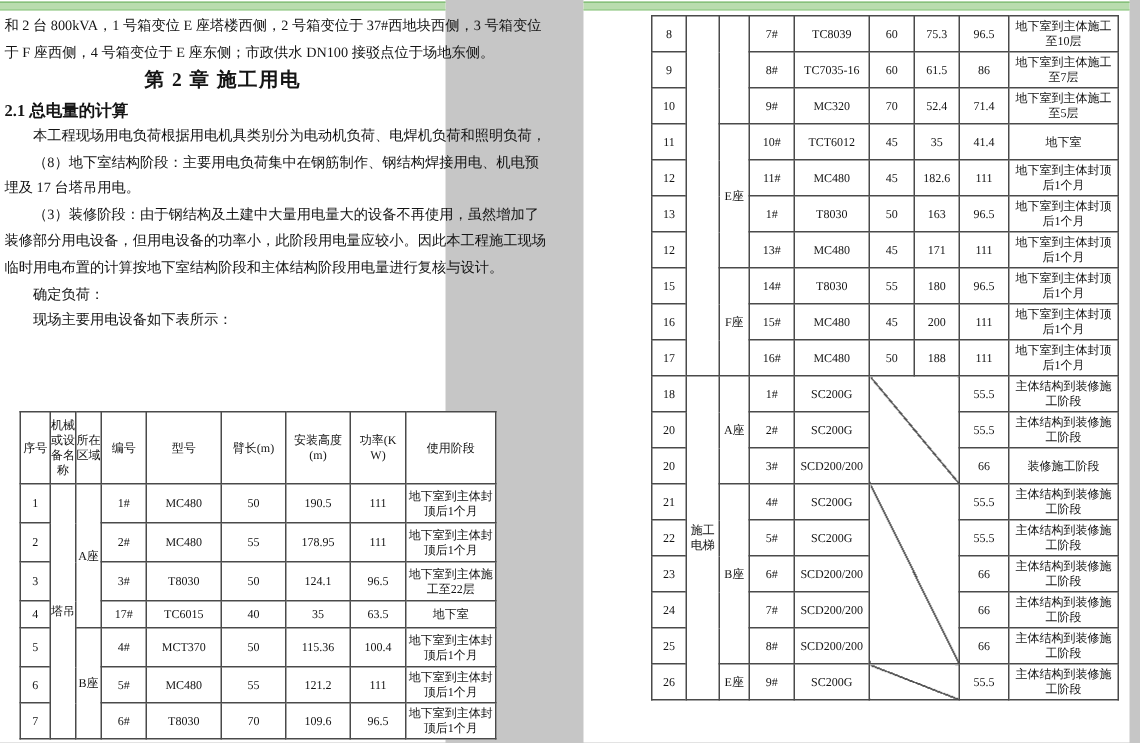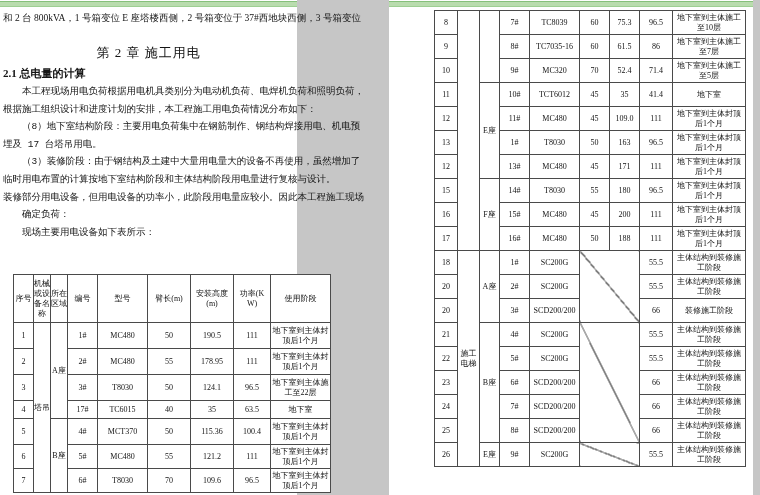--- a/index.html
+++ b/index.html
@@ -5,23 +5,23 @@
   html,body{margin:0;padding:0;}
   body{width:760px;height:495px;background:#c6c6c6;position:relative;overflow:hidden;
        font-family:"Liberation Serif","DejaVu Serif",serif;color:#141414;}
   .page{position:absolute;top:0;height:495px;background:#ffffff;}
   #pageL{left:0;width:297px;}
   #pageR{left:389px;width:364px;}
   .green-bar{position:absolute;top:1px;left:0;right:0;height:4px;background:#b9dcae;
        border-top:1px solid #86c07b;border-bottom:1px solid #9ecf93;}
   
   .top-para{position:absolute;left:3px;top:9px;width:366px;font-size:9.5px;line-height:18px;}
-  .chap{position:absolute;top:44px;left:0;width:100%;text-align:center;font-weight:normal;font-size:13px;letter-spacing:1px;}
+  .chap{position:absolute;top:44px;left:0;width:100%;text-align:center;font-weight:bold;font-size:13px;letter-spacing:1px;}
   .sec{position:absolute;top:66px;left:3px;font-weight:bold;font-size:11px;text-align:right;}
-  .body-lines{position:absolute;top:83px;left:3px;width:366px;font-size:9.5px;line-height:17.6px;font-family:Liberation Mono, monospace;}
+  .body-lines{position:absolute;top:83px;left:3px;width:366px;font-size:9.5px;line-height:17.6px;}
   .ind{text-indent:19px;}
   
   table{border-collapse:collapse;table-layout:fixed;position:absolute;background:#fff;}
   td{border:1px solid #4a4a4a;text-align:center;vertical-align:middle;
      font-size:8px;line-height:1.25;padding:0 1px;overflow:hidden;word-break:break-all;}
   #tableL{left:13px;top:274px;width:317px;}
   #tableR{left:45px;top:10px;width:311px;}
   #tableL tr{height:26px;} #tableL tr.hdr{height:48px;} #tableL tr.short{height:18px;} #tableL tr.h24{height:24px;}
   #tableR tr{height:24px;}
   .tight{padding:0;}
@@ -29,31 +29,31 @@
         transparent calc(50% - 0.6px),#555 calc(50% - 0.6px),
         #555 calc(50% + 0.6px),transparent calc(50% + 0.6px));}
 </style>
 </head>
 <body>
 
 <div class="page" id="pageL">
   <div class="green-bar"></div>
   <div class="top-para">
     <div>和 2 台 800kVA，1 号箱变位 E 座塔楼西侧，2 号箱变位于 37#西地块西侧，3 号箱变位</div>
+    <div>于 F 座西侧，4 号箱变位于 E 座东侧；市政供水 DN100 接驳点位于场地东侧。</div>
   </div>
   <div class="chap">第 2 章  施工用电</div>
   <div class="sec">2.1 总电量的计算</div>
   <div class="body-lines">
     <div class="ind">本工程现场用电负荷根据用电机具类别分为电动机负荷、电焊机负荷和照明负荷，</div>
-    <div>根据施工组织设计和进度计划的安排，本工程施工用电负荷情况分布如下：</div>
     <div class="ind">（8）地下室结构阶段：主要用电负荷集中在钢筋制作、钢结构焊接用电、机电预</div>
     <div>埋及 17 台塔吊用电。</div>
     <div class="ind">（3）装修阶段：由于钢结构及土建中大量用电量大的设备不再使用，虽然增加了</div>
+    <div>装修部分用电设备，但用电设备的功率小，此阶段用电量应较小。因此本工程施工现场</div>
     <div>临时用电布置的计算按地下室结构阶段和主体结构阶段用电量进行复核与设计。</div>
-    <div>装修部分用电设备，但用电设备的功率小，此阶段用电量应较小。因此本工程施工现场</div>
     <div class="ind">确定负荷：</div>
     <div class="ind">现场主要用电设备如下表所示：</div>
   </div>
 
   <table id="tableL">
     <colgroup>
         <col style="width:20px">
         <col style="width:17px">
         <col style="width:17px">
         <col style="width:30px">
@@ -198,21 +198,21 @@
       <td>45</td>
       <td>35</td>
       <td>41.4</td>
       <td>地下室</td>
     </tr>
     <tr>
       <td>12</td>
       <td>11#</td>
       <td>MC480</td>
       <td>45</td>
-      <td>109.0</td>
+      <td>182.6</td>
       <td>111</td>
       <td>地下室到主体封顶后1个月</td>
     </tr>
     <tr>
       <td>13</td>
       <td>1#</td>
       <td>T8030</td>
       <td>50</td>
       <td>163</td>
       <td>96.5</td>

